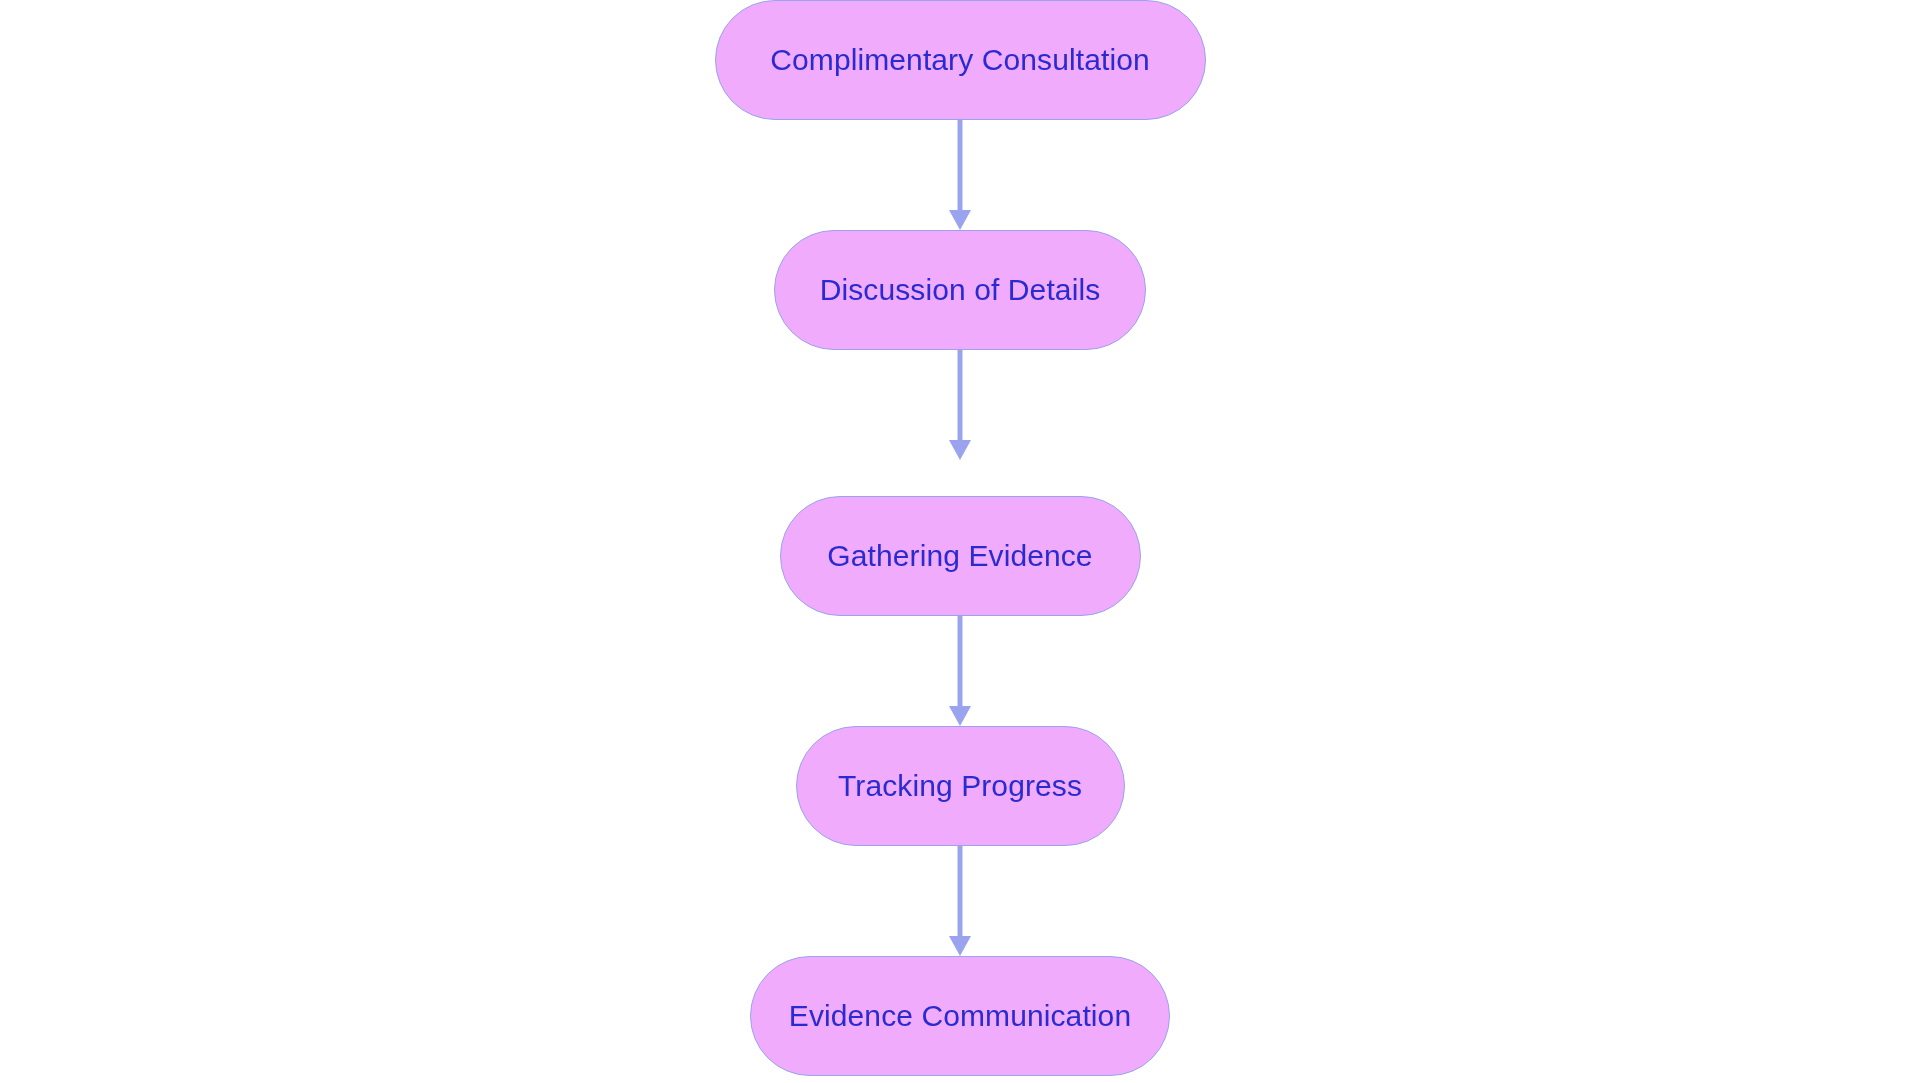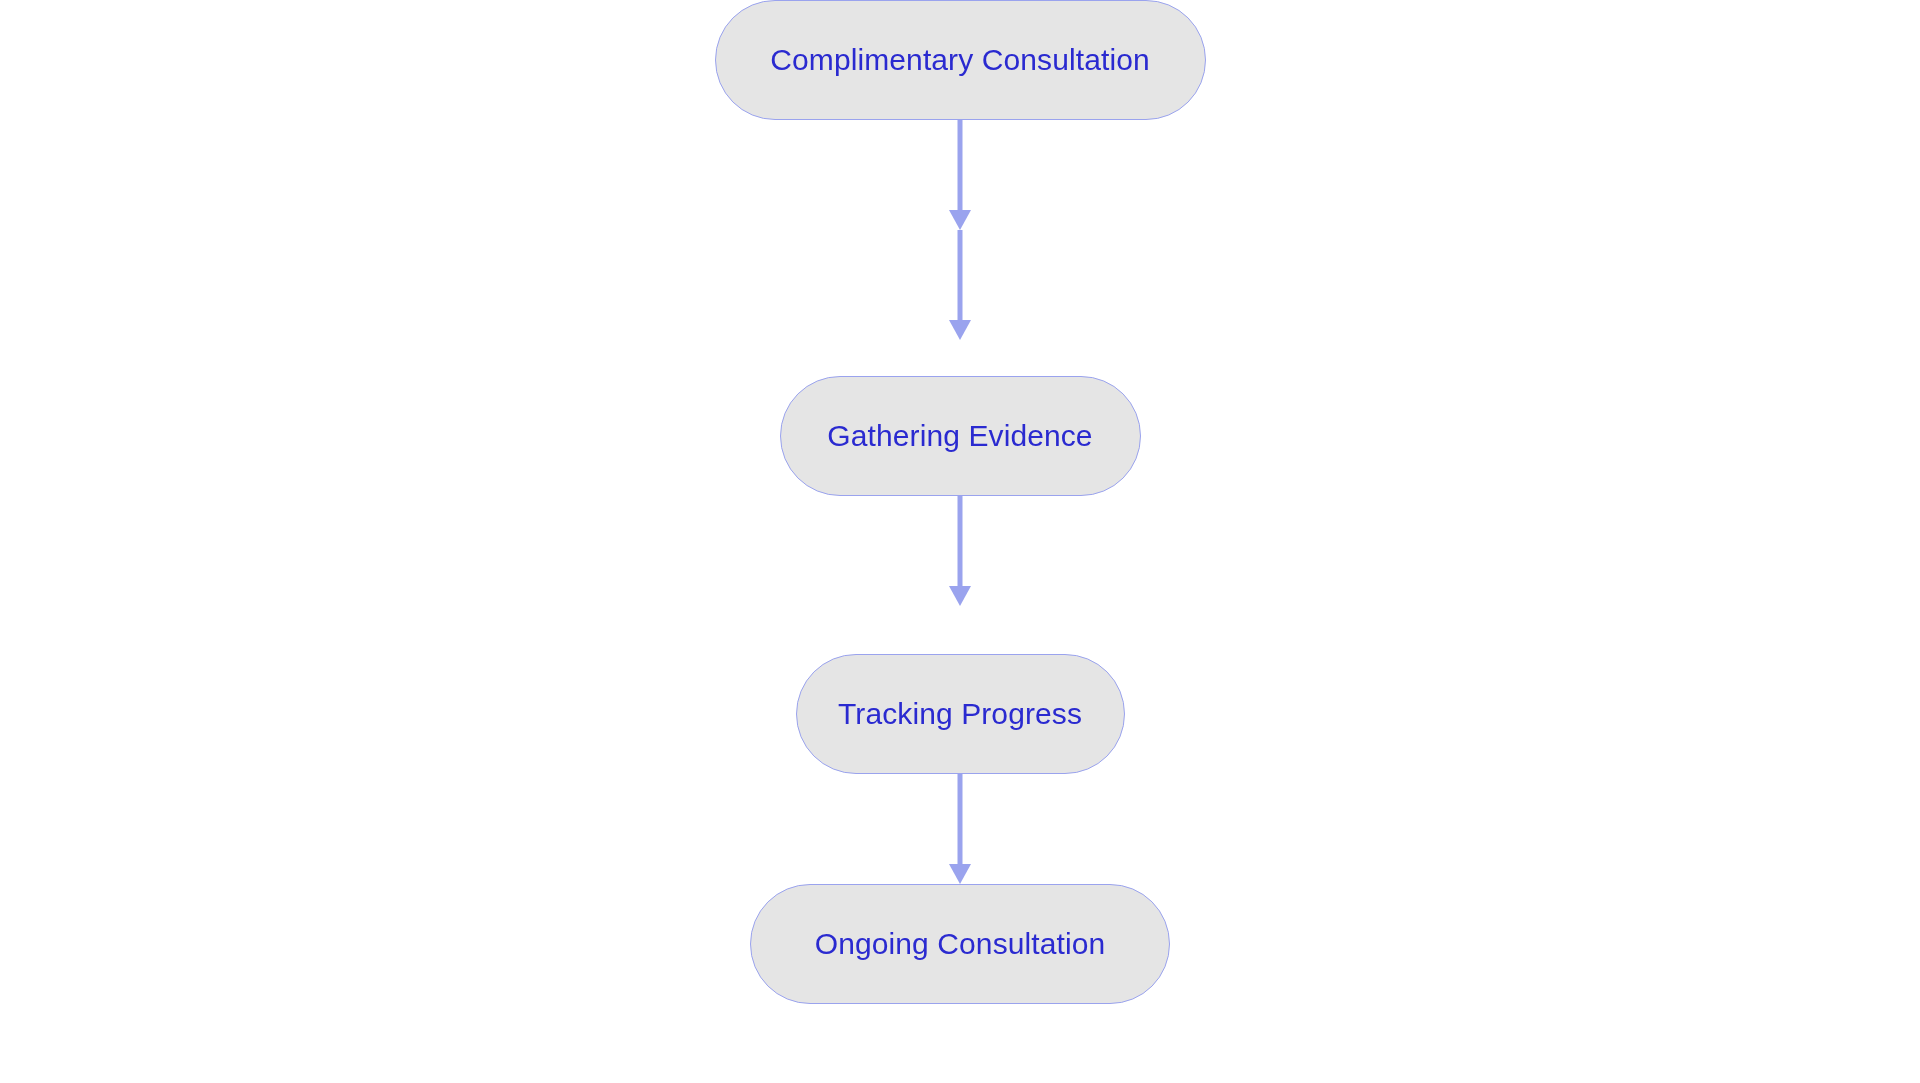--- a/index.html
+++ b/index.html
@@ -31,21 +31,21 @@
     display: flex;
     flex-direction: column;
     align-items: center;
     justify-content: flex-start;
   }
 
   .flow-node {
     box-sizing: border-box;
     height: 120px;
     border-radius: 60px;
-    background: #e5e5e5;
+    background: #f0abfc;
     border: 1.6px solid #9aa3ee;
     display: flex;
     align-items: center;
     justify-content: center;
     flex: 0 0 auto;
   }
 
   .flow-node-label {
     color: #2a2ad0;
     font-family: "Liberation Sans", sans-serif;
@@ -83,38 +83,41 @@
     height: 0;
     border-left: 11px solid transparent;
     border-right: 11px solid transparent;
     border-top: 20px solid #9aa3ee;
   }
 
   
   .w-n0 { width: 491px; }
   .w-n1 { width: 372px; }
   .w-n2 { width: 361px; margin-top: 36px; }
-  .w-n3 { width: 329px; margin-top: 48px; }
+  .w-n3 { width: 329px; }
   .w-n4 { width: 420px; }
 </style>
 </head>
 <body>
 
 <div id="flowchart-canvas">
   <div class="flow-column">
 
     <div class="flow-node w-n0">
       <span class="flow-node-label">Complimentary Consultation</span>
     </div>
 
     <div class="flow-connector">
       <span class="stem"></span>
       <span class="head"></span>
     </div>
 
+    <div class="flow-node w-n1">
+      <span class="flow-node-label">Discussion of Details</span>
+    </div>
 
     <div class="flow-connector">
       <span class="stem"></span>
       <span class="head"></span>
     </div>
 
     <div class="flow-node w-n2">
       <span class="flow-node-label">Gathering Evidence</span>
     </div>
 
@@ -126,17 +129,17 @@
     <div class="flow-node w-n3">
       <span class="flow-node-label">Tracking Progress</span>
     </div>
 
     <div class="flow-connector">
       <span class="stem"></span>
       <span class="head"></span>
     </div>
 
     <div class="flow-node w-n4">
-      <span class="flow-node-label">Ongoing Consultation</span>
+      <span class="flow-node-label">Evidence Communication</span>
     </div>
 
   </div>
 </div>
 
 </body></html>

